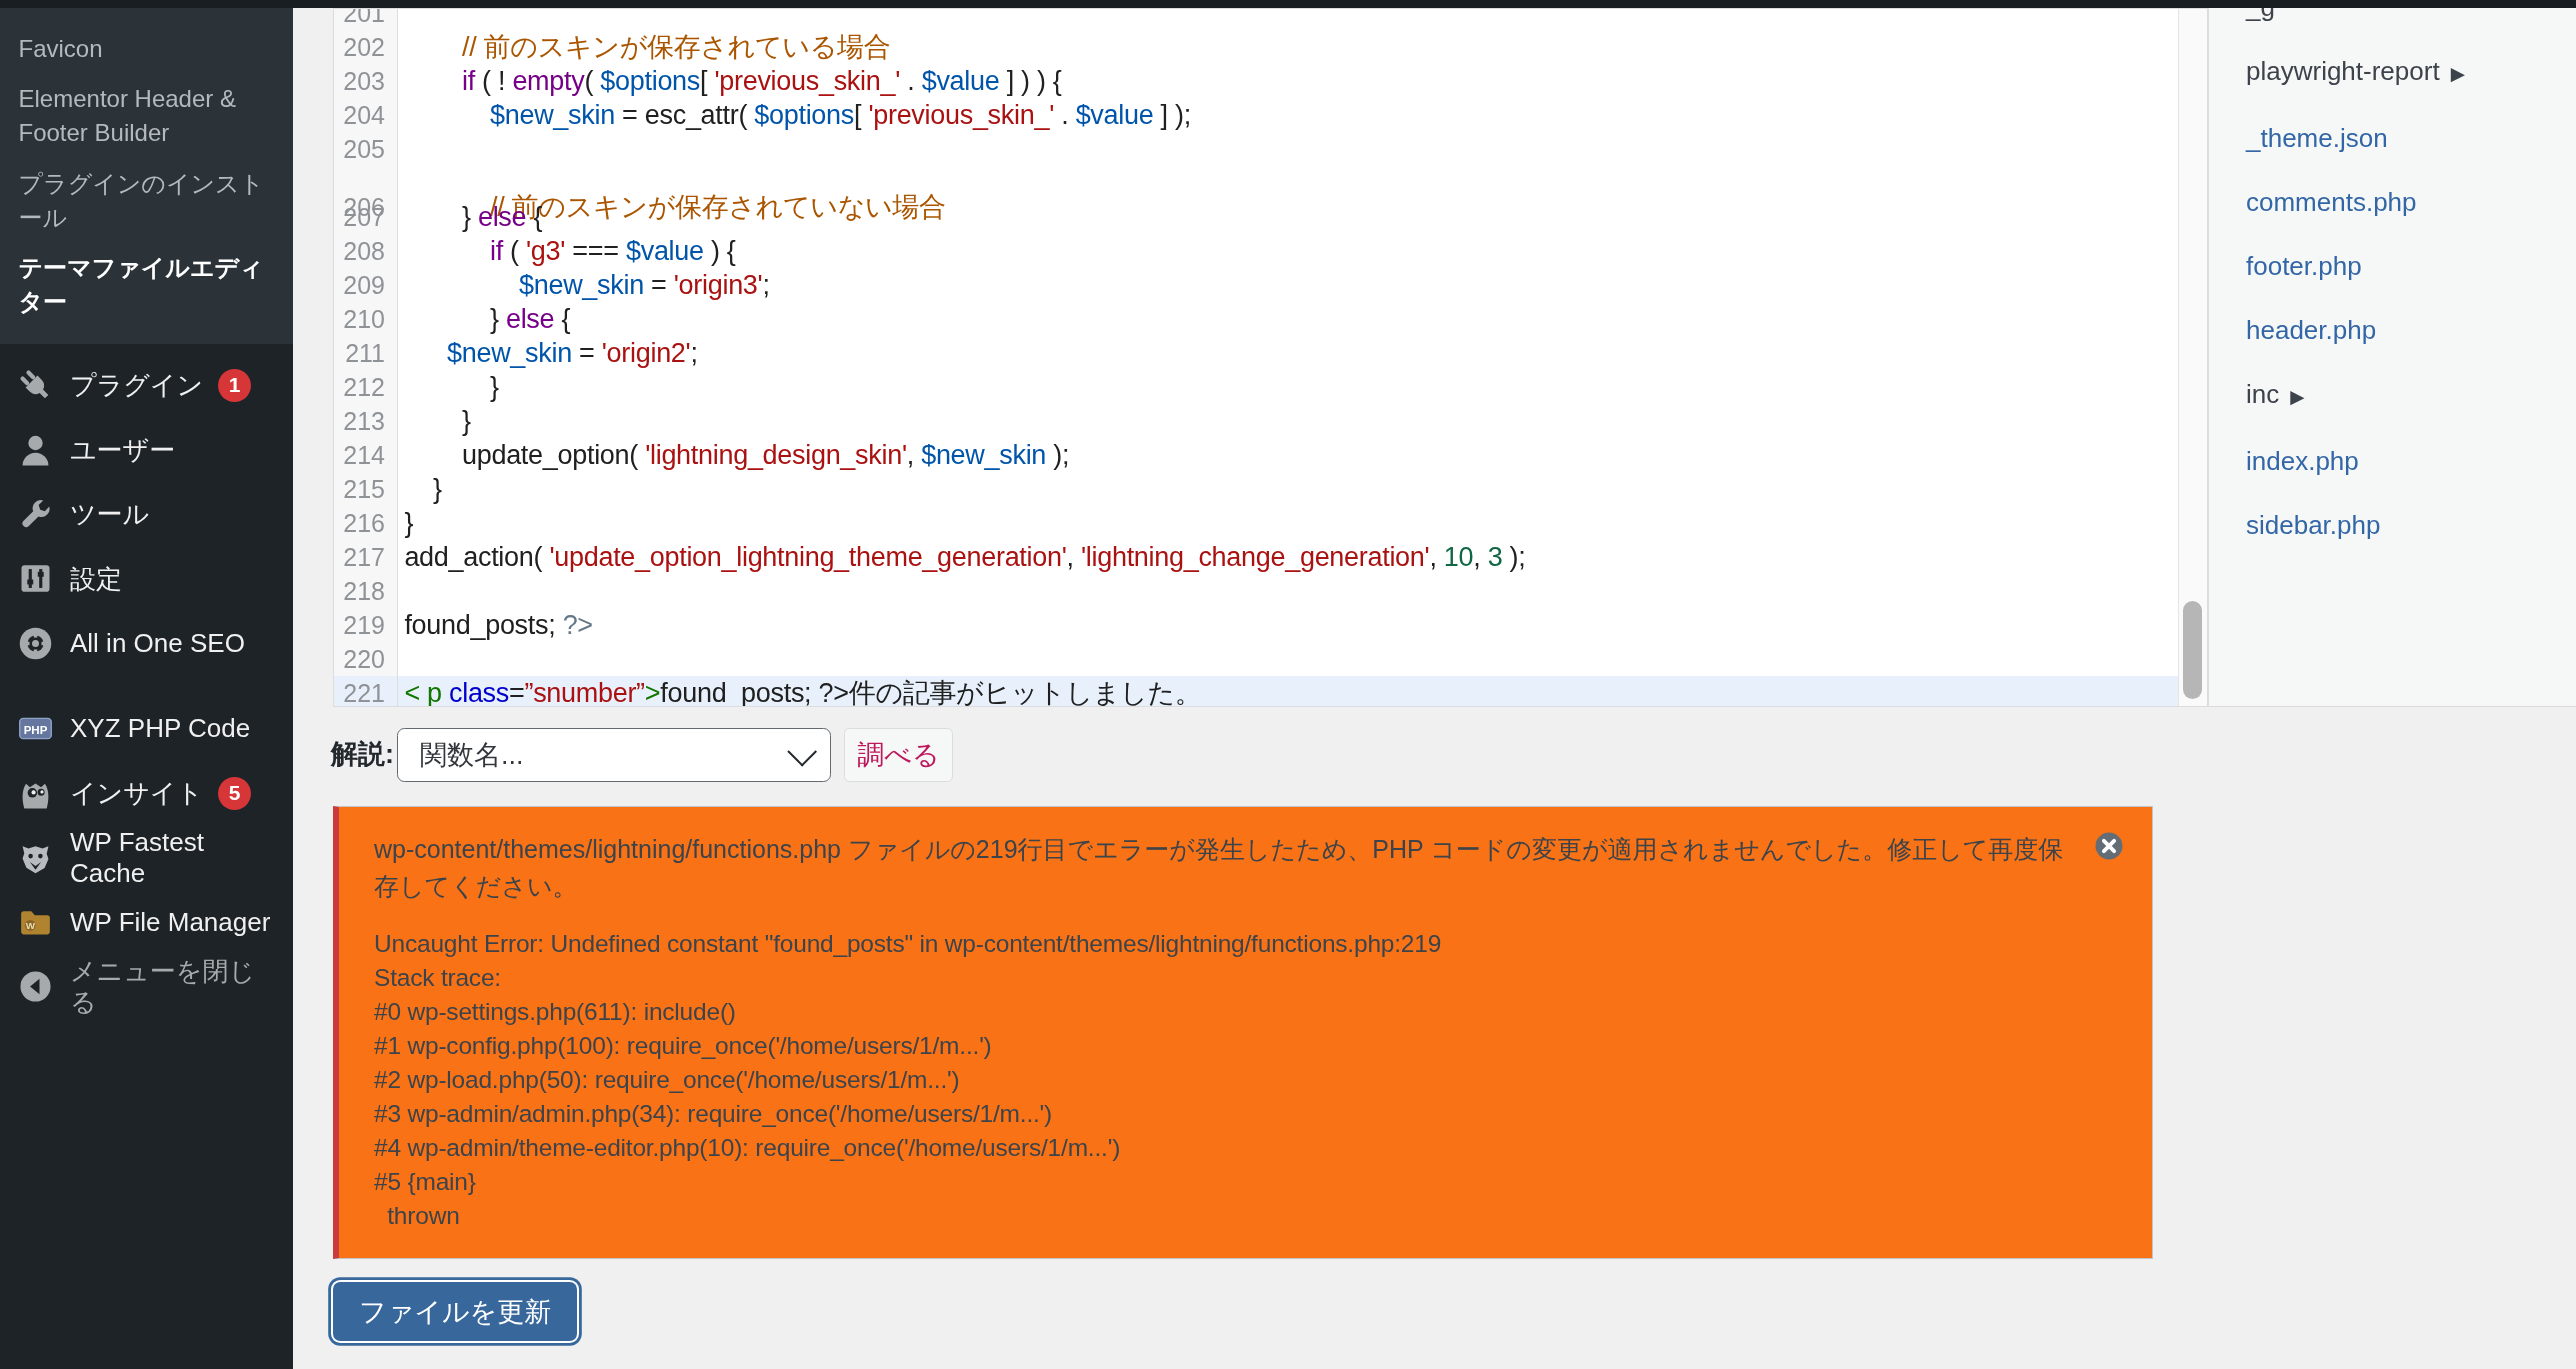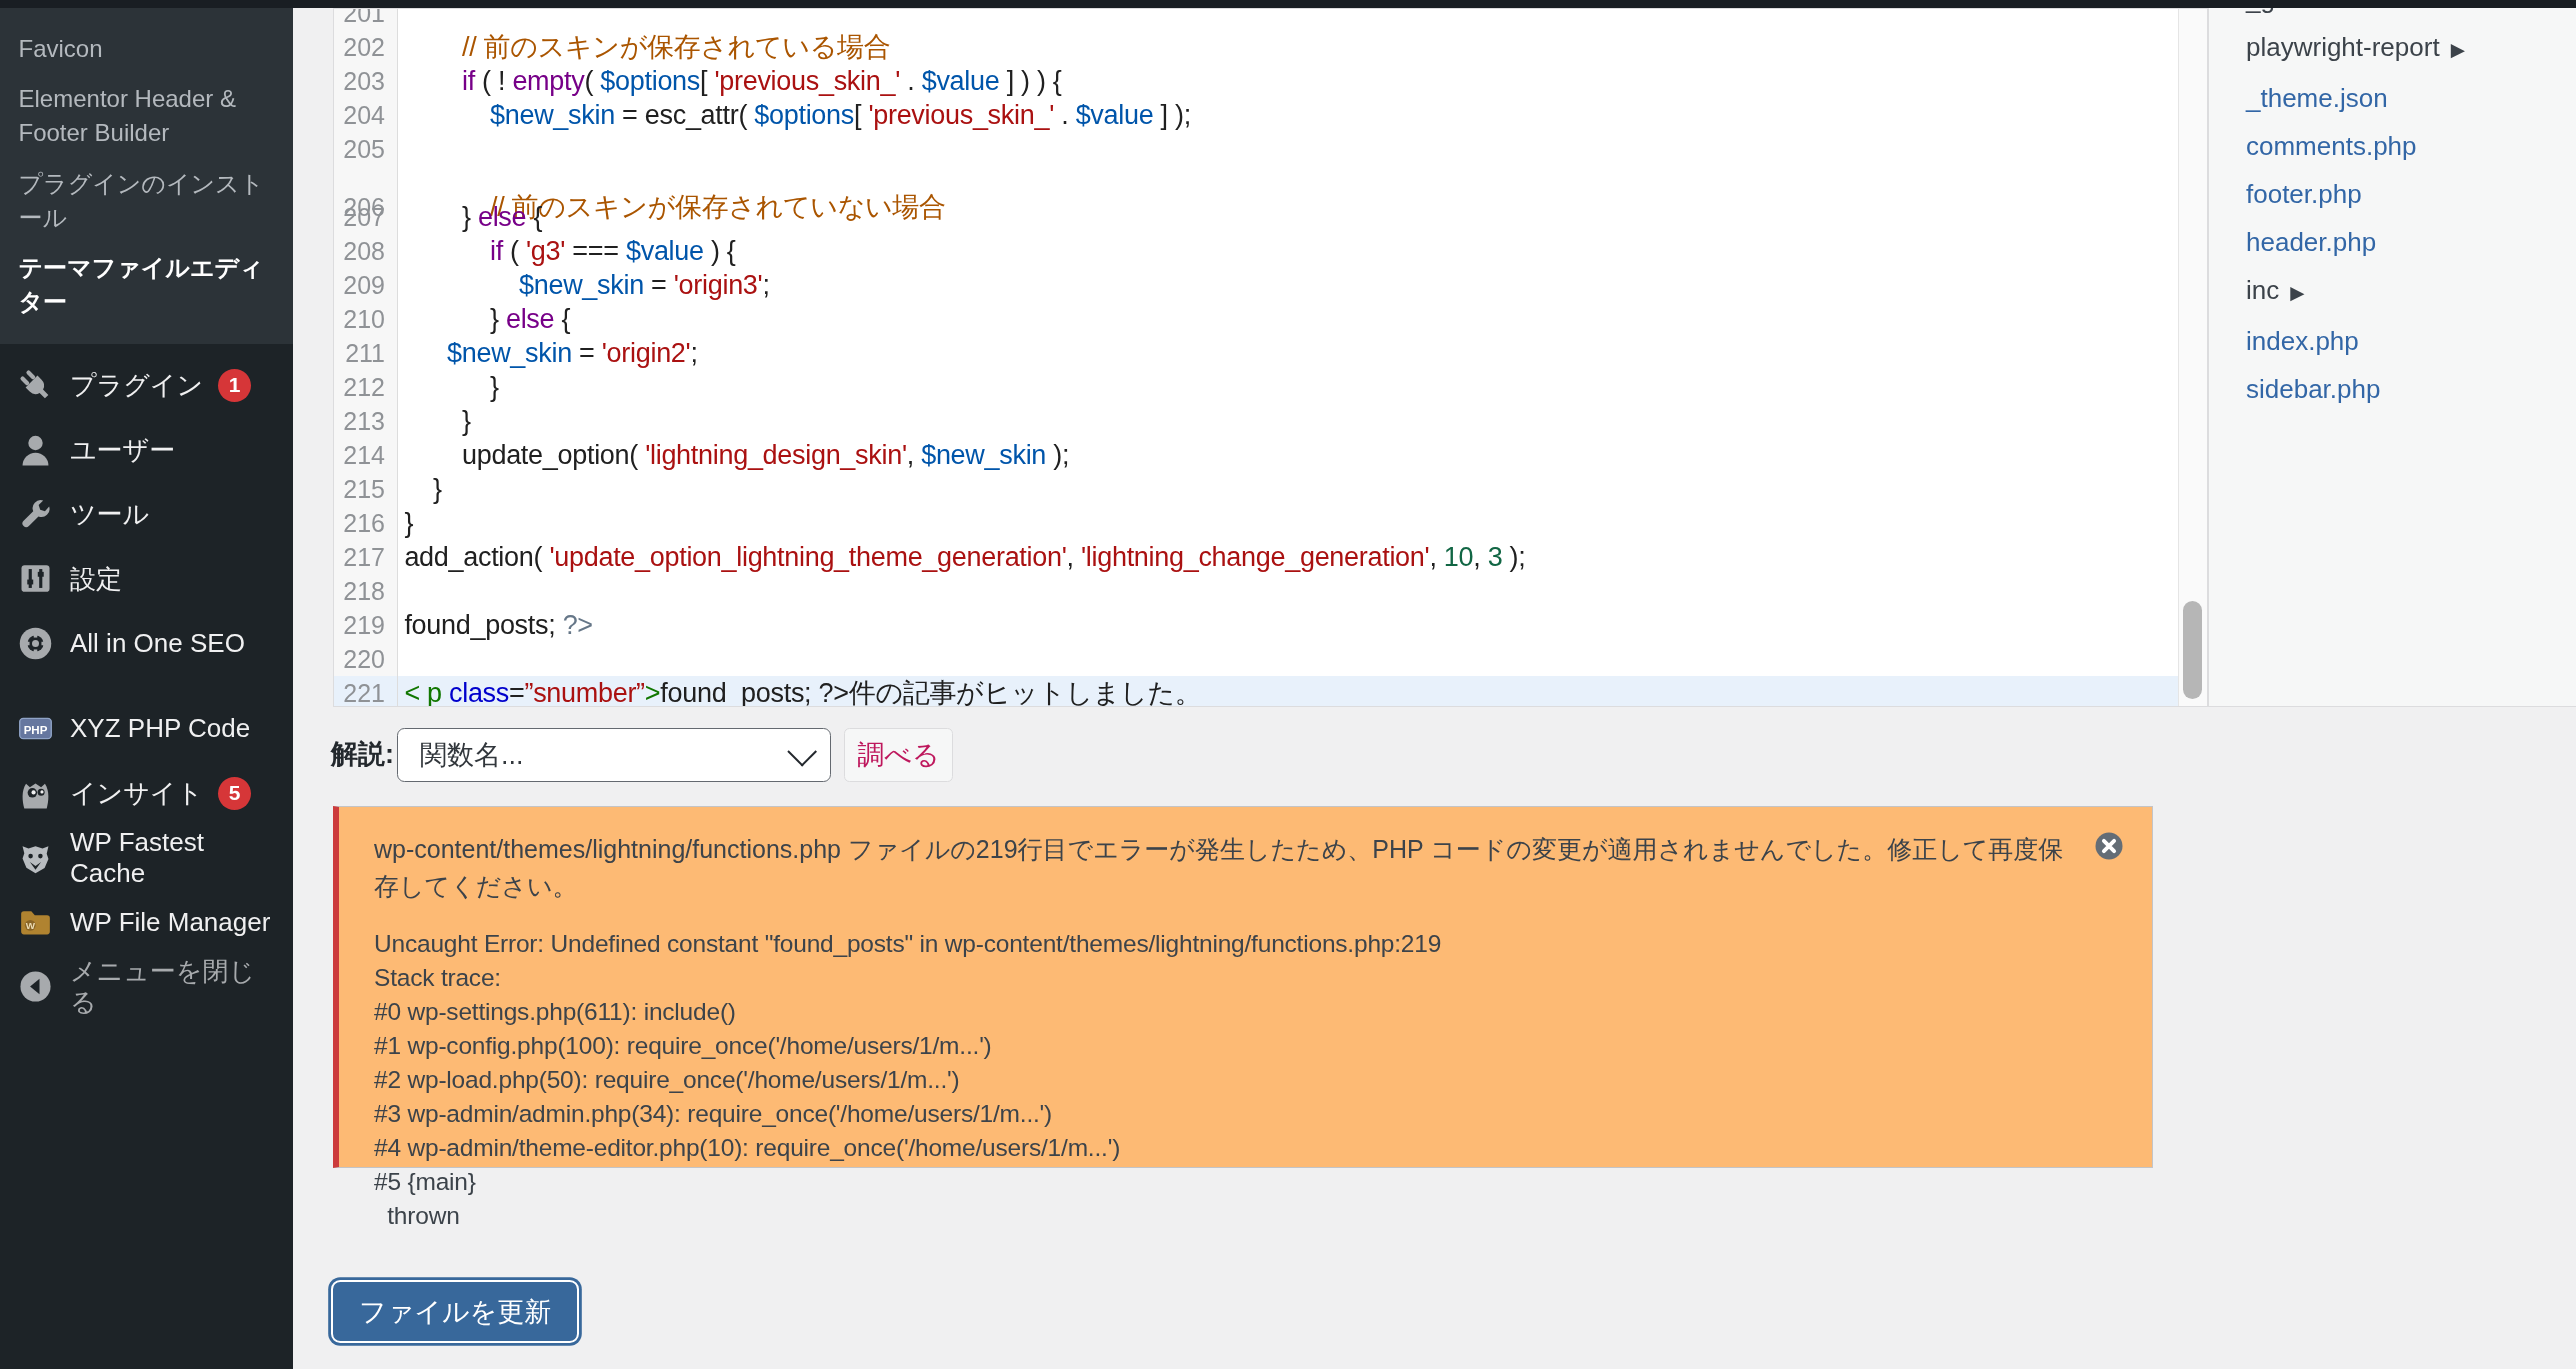--- a/index.html
+++ b/index.html
@@ -37,33 +37,33 @@
   .tk-s{color:var(--cm-string);}
   .tk-n{color:var(--cm-number);}
   .tk-m{color:var(--cm-meta);}
   .tk-t{color:var(--cm-tag);}
   .tk-a{color:var(--cm-attr);}
   .vscroll{position:absolute;right:0;top:0;width:28px;height:100%;background:#fafafa;border-left:0.9px solid #e5e5e5;z-index:4;}
   .vthumb{position:absolute;left:3.7px;top:592px;width:19.4px;height:98px;border-radius:10.2px;background:#b6b6b6;}
 
   
   .filepanel{position:absolute;left:2208px;top:8.3px;width:368px;height:699px;box-sizing:border-box;background:#f6f7f7;border-left:0.9px solid #dcdcde;border-bottom:0.9px solid #dcdcde;overflow:hidden;padding:0 0 0 37px;}
-  .file-item{font-size:26px;line-height:48px;color:var(--link-blue);cursor:pointer;white-space:nowrap;}
+  .file-item{font-size:26px;line-height:64px;color:var(--link-blue);cursor:pointer;white-space:nowrap;}
   .file-item.folder{color:#3c434a;}
   .file-item .tri{font-size:18.5px;margin-left:11px;color:#3c434a;}
   .file-item.clipped{margin-top:-33px;color:#3c434a;}
 
   
   .lookup-label{position:absolute;left:331px;top:736px;font-size:27px;font-weight:bold;color:#23282d;}
   .lookup-select{position:absolute;left:397px;top:728px;width:434px;height:54px;box-sizing:border-box;background:#fff;border:1.8px solid #646970;border-radius:7.4px;display:flex;align-items:center;padding:0 22px;font-size:27px;color:#32373c;cursor:pointer;}
   .lookup-select .chev{margin-left:auto;width:18.5px;height:18.5px;border-right:2.8px solid #23282d;border-bottom:2.8px solid #23282d;transform:rotate(45deg) translateY(-5.5px);}
   .lookup-btn{position:absolute;left:844px;top:728px;width:109px;height:54px;box-sizing:border-box;background:#f6f7f7;border:1.8px solid #dcdcde;border-radius:5.5px;color:#be185d;font-size:27px;display:flex;align-items:center;justify-content:center;cursor:default;}
 
   
-  .notice{position:absolute;left:333px;top:806px;width:1820px;height:362px;box-sizing:border-box;background:#fdba74;border:0.9px solid #c3c4c7;border-left:6.5px solid var(--notice-red);padding:24px 83px 18.5px 35px;}
+  .notice{position:absolute;left:333px;top:806px;width:1820px;height:453px;box-sizing:border-box;background:#f97316;border:0.9px solid #c3c4c7;border-left:6.5px solid var(--notice-red);padding:24px 83px 18.5px 35px;}
   .notice-msg{font-size:25px;line-height:37px;color:#3c434a;max-width:1700px;margin:0 0 22px 0;}
   .trace{font-size:24.5px;line-height:34px;color:#3c434a;letter-spacing:-0.2px;white-space:pre-wrap;}
   .notice-close{position:absolute;right:28px;top:24px;width:30px;height:30px;cursor:pointer;}
   .notice-close svg{width:30px;height:30px;}
 
   
   .update-btn{position:absolute;left:331px;top:1280px;min-width:214px;height:63px;box-sizing:border-box;background:var(--button-blue);color:#ffffff;font-size:27px;font-family:"Liberation Sans",sans-serif;display:flex;align-items:center;justify-content:center;padding:0 26px;border:2.8px solid #ffffff;border-radius:9.2px;box-shadow:0 0 0 2.8px var(--button-blue);cursor:pointer;}
 </style>
 </head>
 <body>

